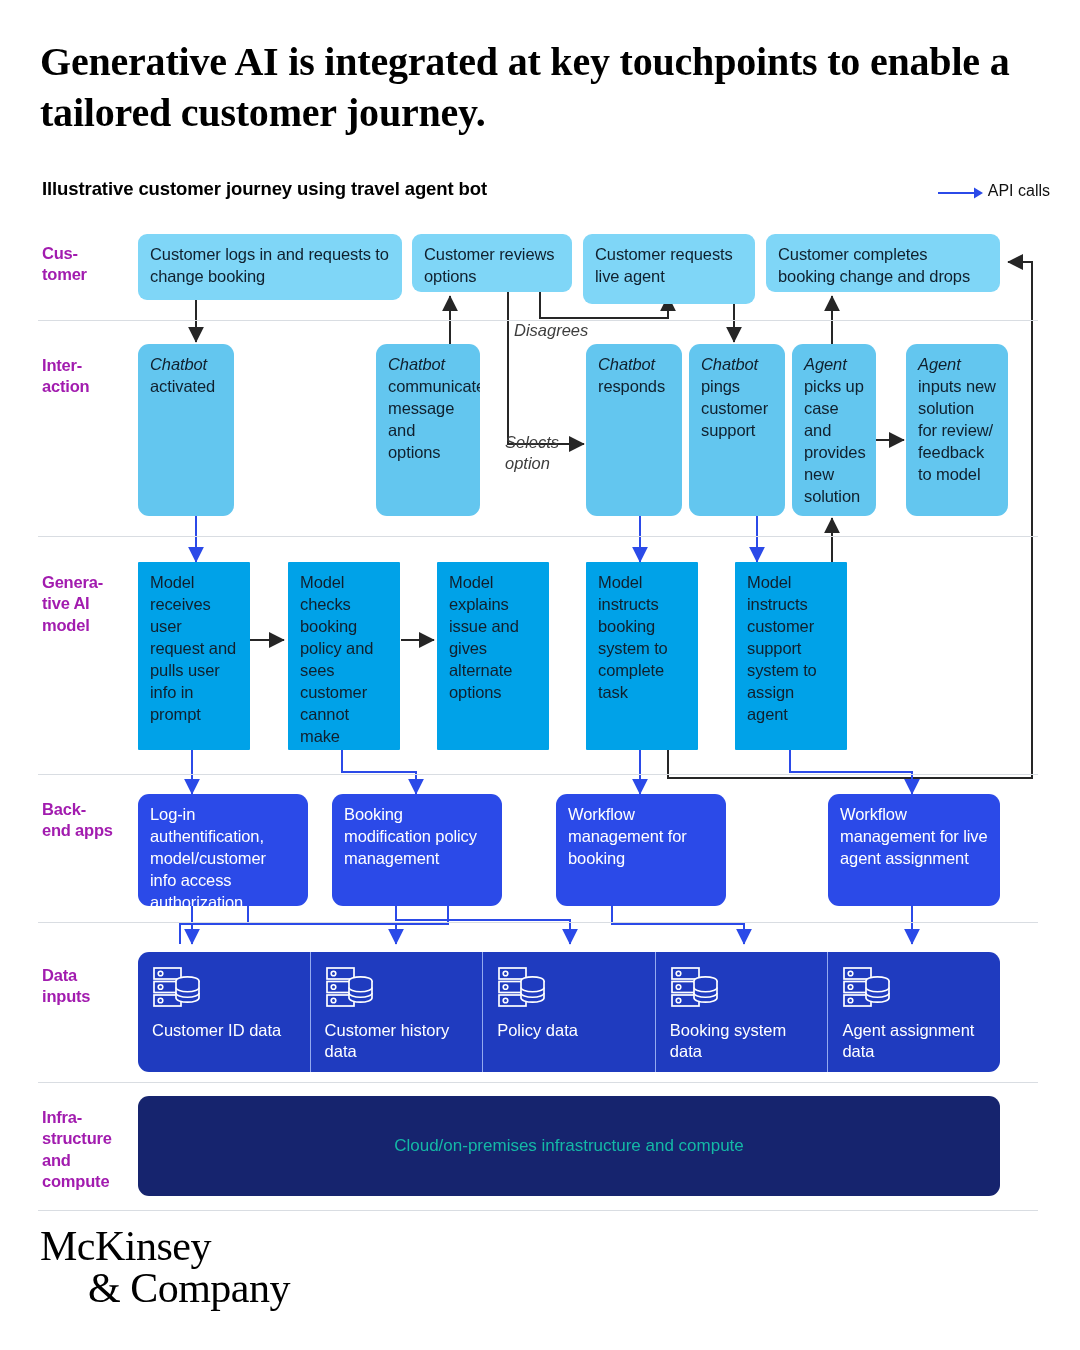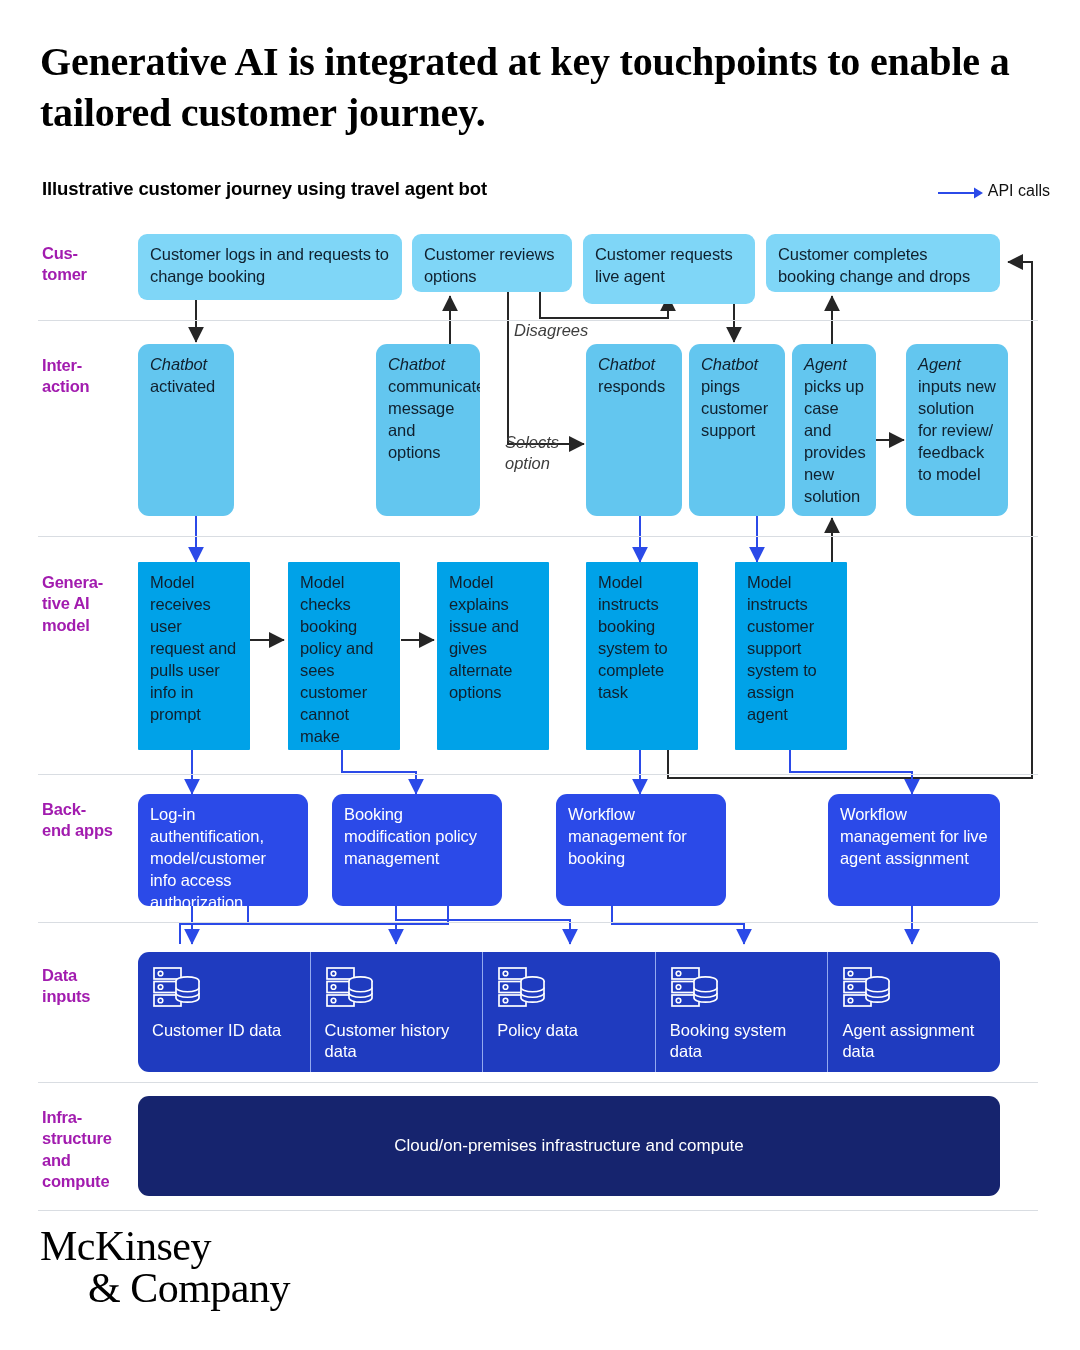--- a/index.html
+++ b/index.html
@@ -96,21 +96,21 @@
   .data-cell:last-child { border-right:none; }
   .data-cell .db-icon { display:block; margin-bottom:10px; }
   .data-cell .dc-label { display:block; }
 
   
   #infra-box {
     position:absolute; left:138px; top:1096px; width:862px; height:100px;
     background:#16246e;
     border-radius:11px;
     display:flex; align-items:center; justify-content:center;
-    color:#ffffff;
+    color:#14b8a6;
     font-size:17px;
   }
 
   
   .divider {
     position:absolute; left:38px; width:1000px; height:1px;
     background:#d9dde2;
   }
 
   

